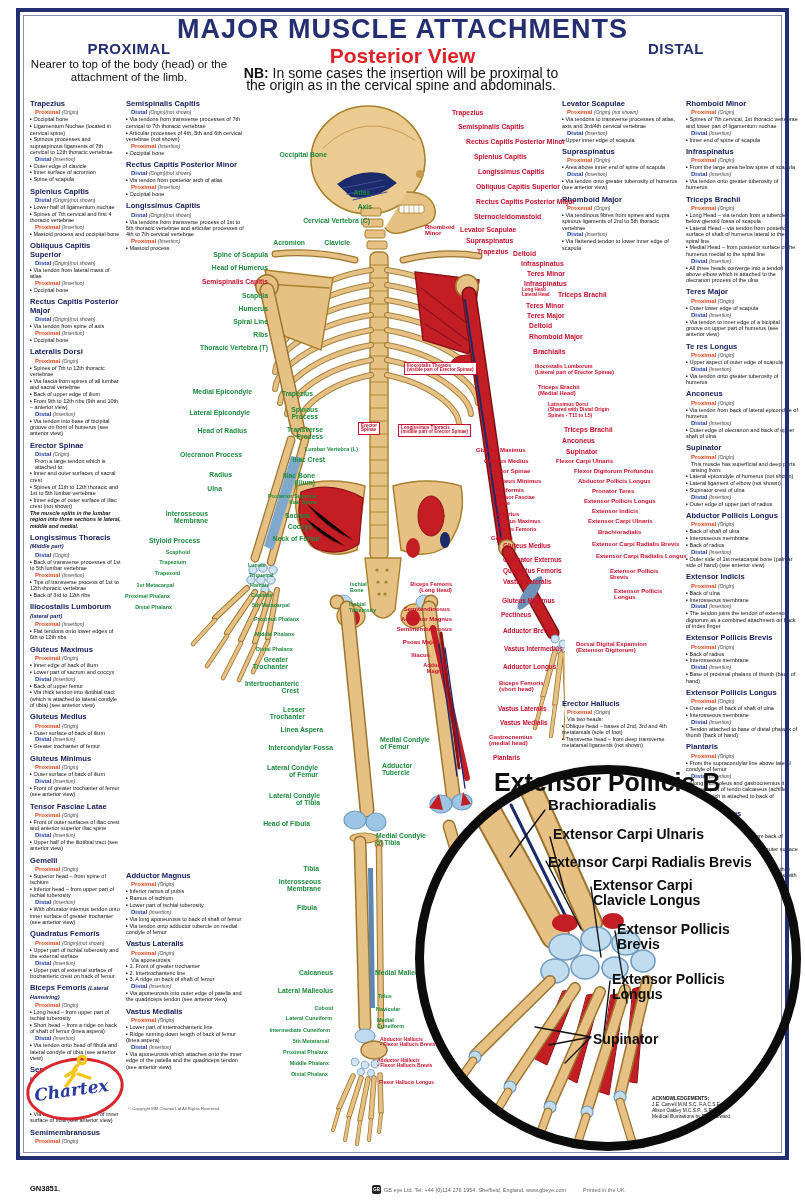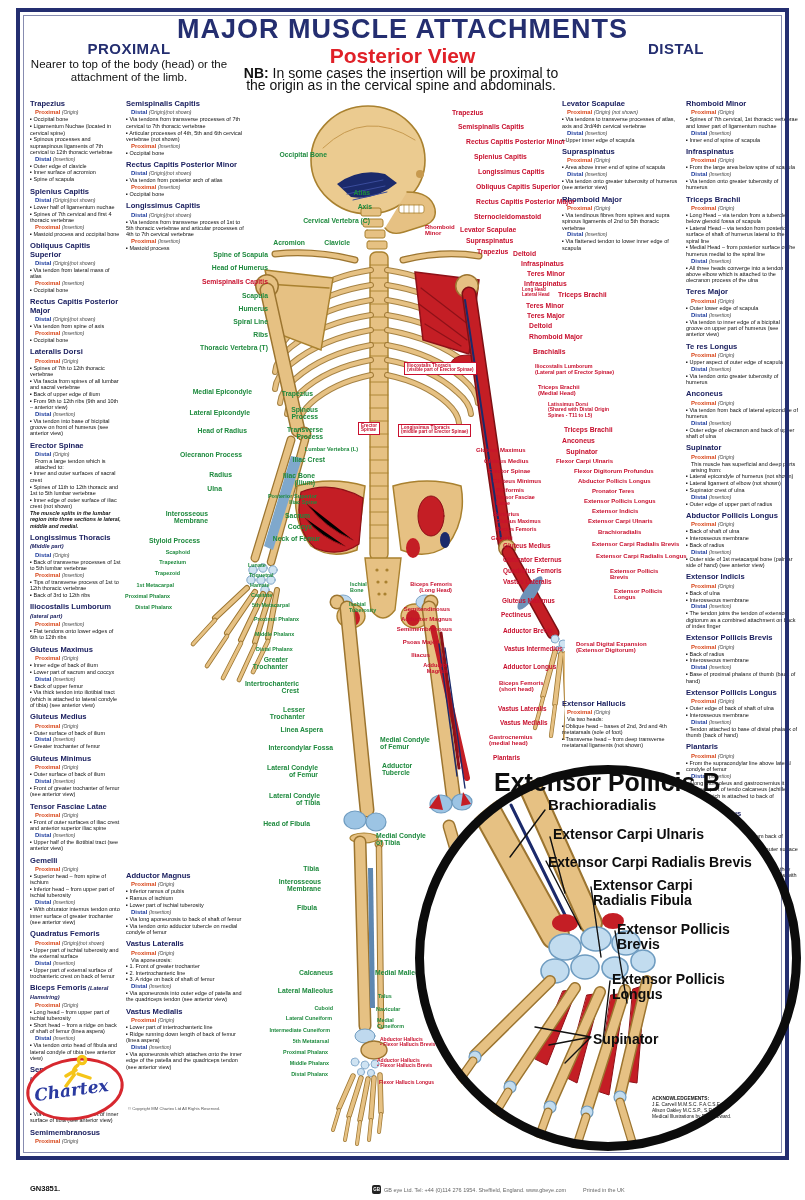--- a/index.html
+++ b/index.html
@@ -540,21 +540,21 @@
       <div class="sec">
         <h3>Rhomboid Major</h3>
         <div class="bh"><span class="pw">Proximal</span><span class="su"> (Origin)</span></div>
         <div class="it">▪ Via tendinous fibres from spines and supra spinous ligaments of 2nd to 5th thoracic vertebrae</div>
         <div class="bh"><span class="dw">Distal</span><span class="su"> (Insertion)</span></div>
         <div class="it">▪ Via flattened tendon to lower inner edge of scapula</div>
       </div>
     </div>
   <div class="abs col" style="left:562px;top:700px;width:116px;height:80px;">
       <div class="sec">
-        <h3>Extensor Hallucis</h3>
+        <h3>Erector Hallucis</h3>
         <div class="bh"><span class="pw">Proximal</span><span class="su"> (Origin)</span></div>
         <div class="pre">Via two heads:</div>
         <div class="it">▪ Oblique head – bases of 2nd, 3rd and 4th metatarsals (sole of foot)</div>
         <div class="it">▪ Transverse head – from deep transverse metatarsal ligaments (not shown)</div>
       </div>
     </div>
   <div class="abs col" style="left:686px;top:100px;width:112px;height:1040px;">
       <div class="sec">
         <h3>Rhomboid Minor</h3>
         <div class="bh"><span class="pw">Proximal</span><span class="su"> (Origin)</span></div>
@@ -939,21 +939,21 @@
         </g>
       </g>
     </svg>
   </div>
   <span class="abs inset-big">Extensor Pollicis B</span>
   <div id="insetLabels">
       <span class="il" style="left: 548px; top: 797px; font-size: 15px;">Brachioradialis</span>
       <span class="il" style="left: 553px; top: 827px; font-size: 14px;">Extensor Carpi Ulnaris</span>
       <span class="il" style="left: 548px; top: 855px; font-size: 14px;">Extensor Carpi Radialis Brevis</span>
       <span class="il" style="left: 593px; top: 878px; font-size: 14px;">Extensor Carpi
-Radialis Fibula</span>
+Clavicle Longus</span>
       <span class="il" style="left: 617px; top: 922px; font-size: 14px;">Extensor Pollicis
 Brevis</span>
       <span class="il" style="left: 612px; top: 972px; font-size: 14px;">Extensor Pollicis
 Longus</span>
       <span class="il" style="left: 593px; top: 1032px; font-size: 14px;">Supinator</span>
     </div>
   <div class="abs inset-ring"></div>
 
   <div class="abs ack" id="ack">
       <div class="a0">ACKNOWLEDGEMENTS:</div>

